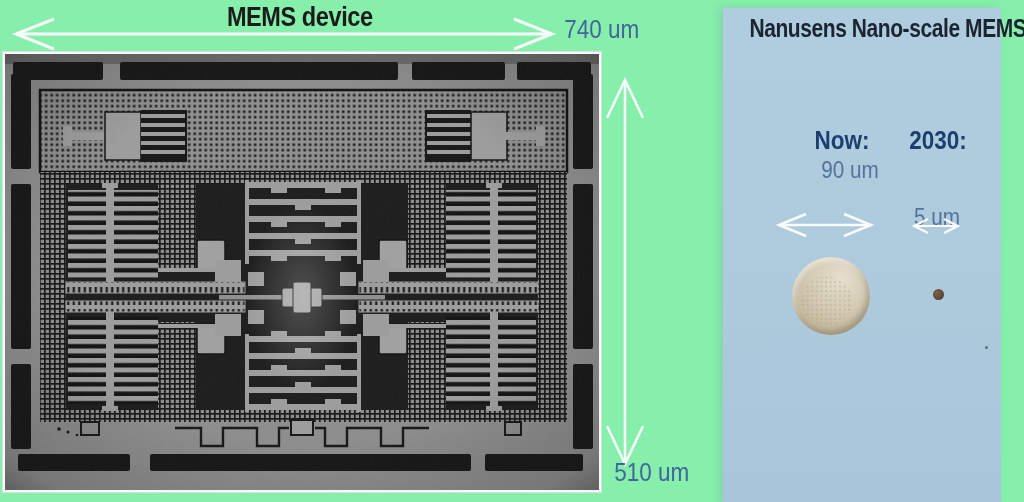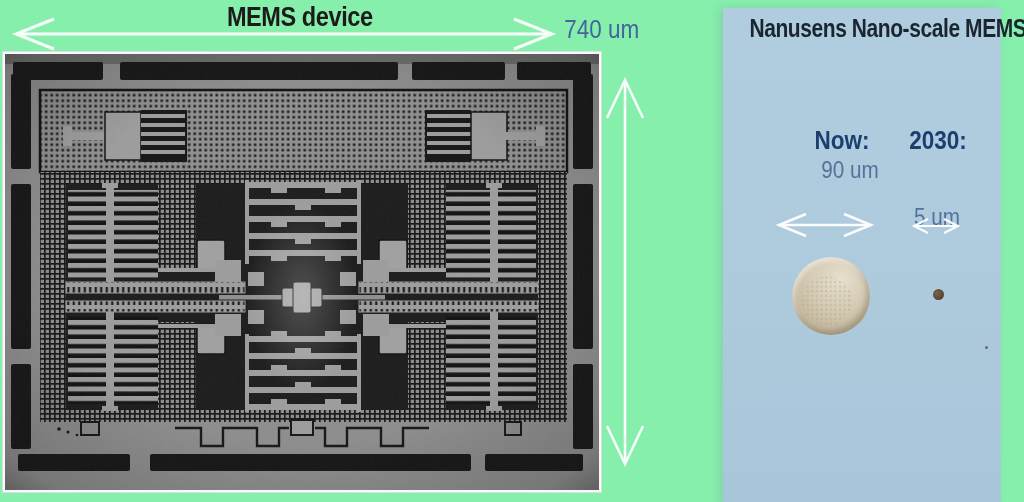--- a/index.html
+++ b/index.html
@@ -250,20 +250,23 @@
   </svg>
 
   <svg id="v-arrow" class="arrow-svg" width="46" height="392" viewBox="0 0 46 392">
     <g stroke="#ffffff" stroke-width="2.6" fill="none" opacity="0.95">
       <line x1="23" y1="5" x2="23" y2="387"></line>
       <polyline points="5,42 23,4 41,42"></polyline>
       <polyline points="5,350 23,388 41,350"></polyline>
     </g>
   </svg>
 
+  <div id="dim-510">
+    <span class="cond2">510 um</span>
+  </div>
 
   <div id="blue-panel">
     <div id="nanusens-title">
       <span class="cond">Nanusens Nano-scale MEMS</span>
     </div>
 
     <div id="now-label" class="col-label">
       <span class="cond2">Now:</span>
     </div>
     <div id="now-size" class="col-size">

